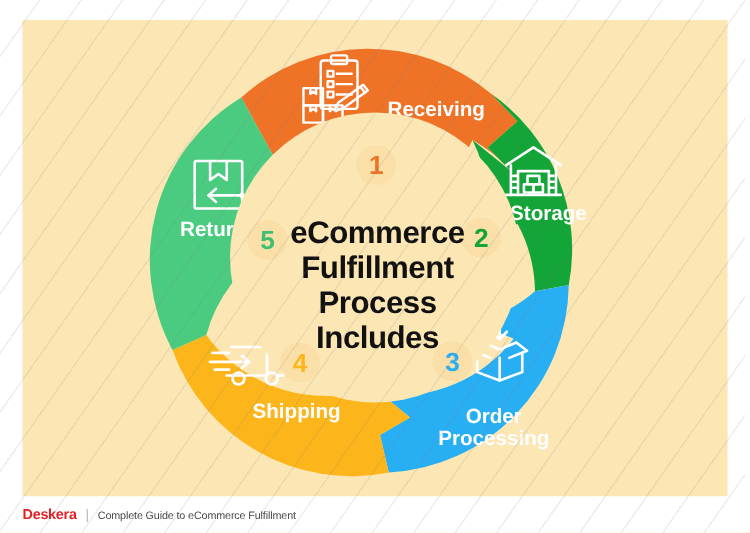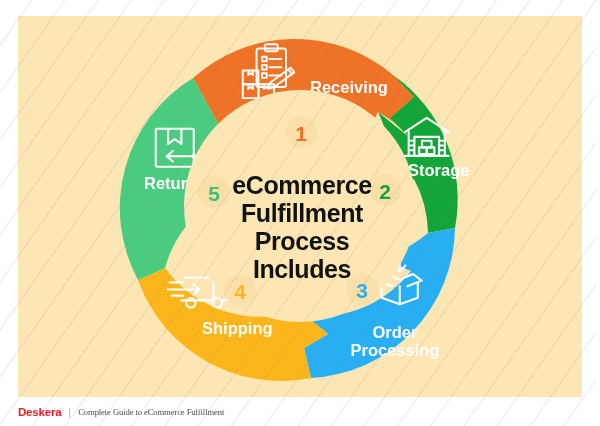--- a/index.html
+++ b/index.html
@@ -72,21 +72,21 @@
     font-family:"Liberation Sans", sans-serif;
   }
   #divider{
     color:#b9b9b9;
     font-size:11px;
   }
   #tagline{
     color:#4a4a4a;
     font-size:8.6px;
     letter-spacing:-0.1px;
-    font-family:Liberation Serif, serif;
+    font-family:Liberation Sans, sans-serif;
     text-align:center;
   }
 </style>
 </head>
 <body>
 
 <div id="stage">
 
   <div id="card"></div>
 

